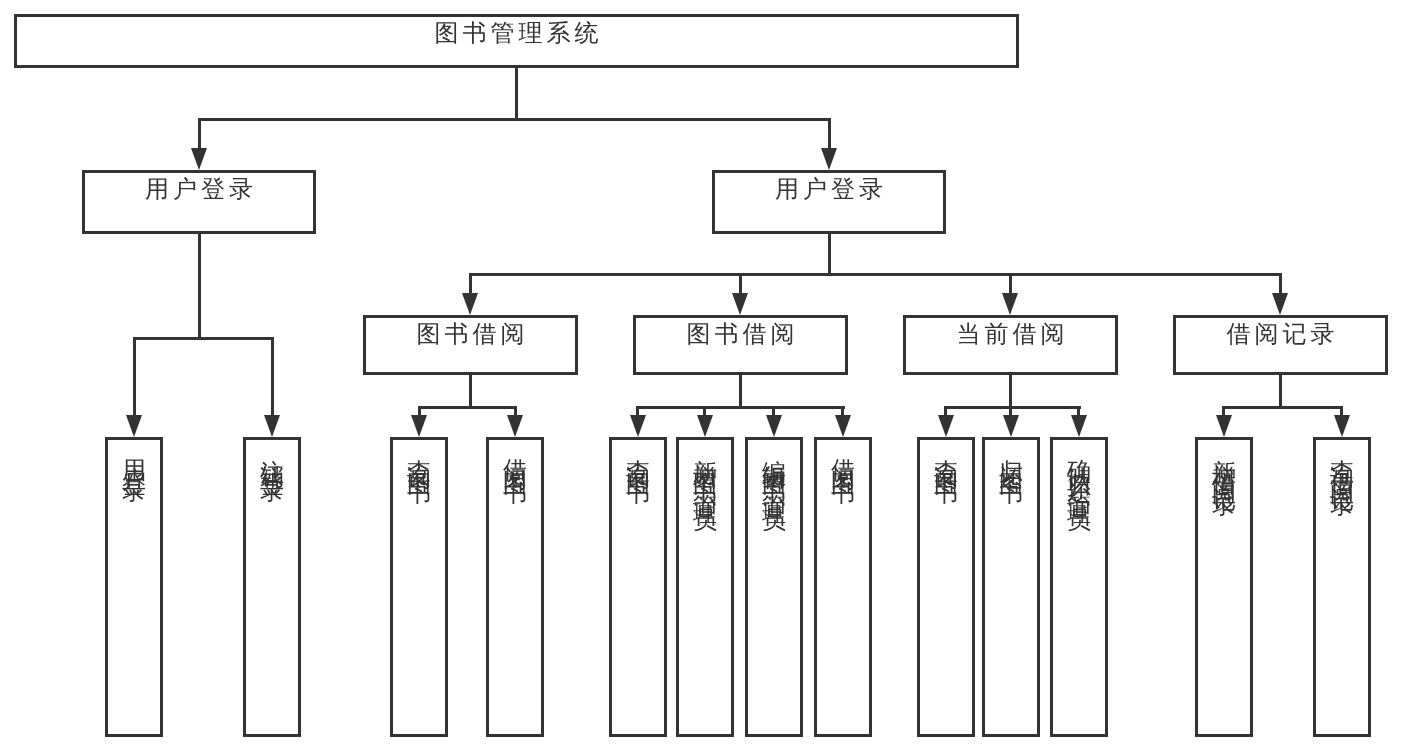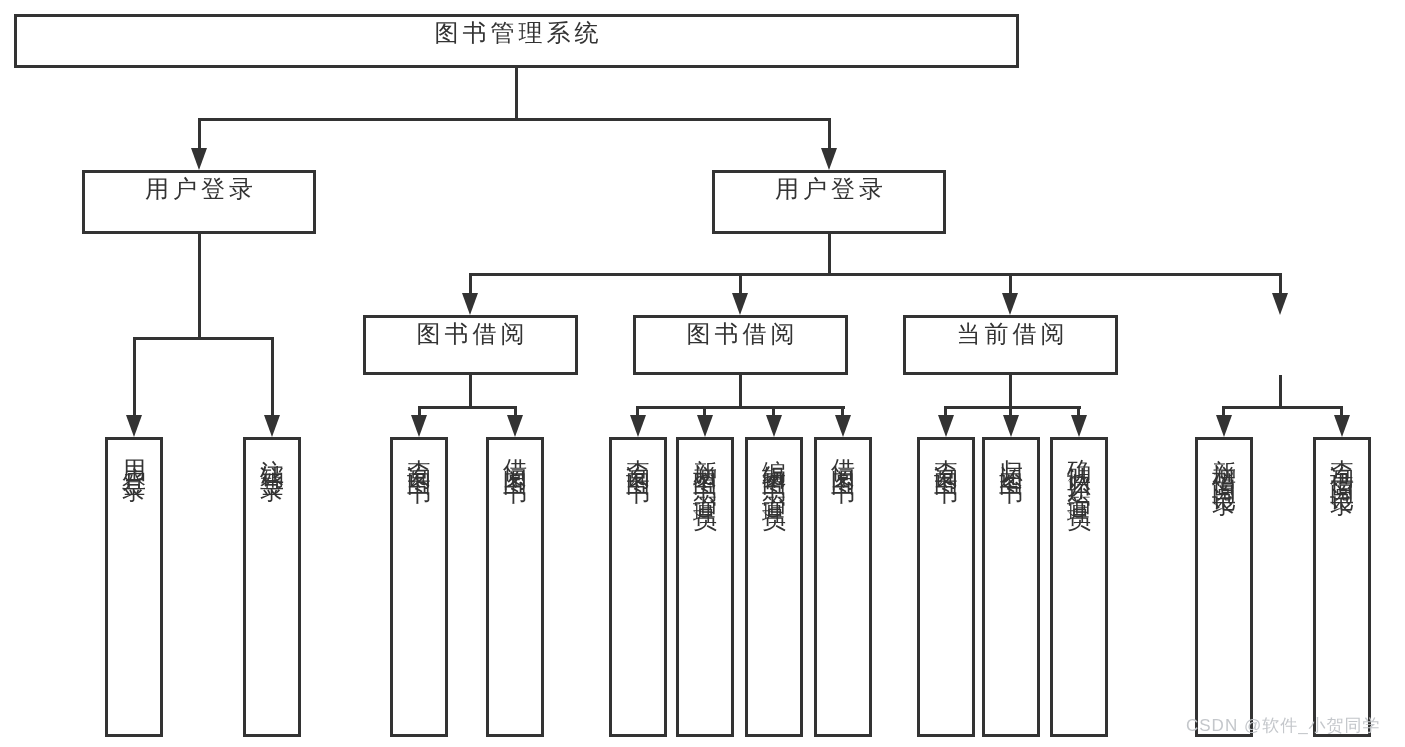--- a/index.html
+++ b/index.html
@@ -109,20 +109,23 @@
 
   <div class="box h" style="left:363px;top:315px;width:215px;height:60px">
     <span>图书借阅</span>
   </div>
   <div class="box h" style="left:903px;top:315px;width:215px;height:60px">
     <span>当前借阅</span>
   </div>
   <div class="box h" style="left:633px;top:315px;width:215px;height:60px">
     <span>图书借阅</span>
   </div>
+  <div class="box h" style="left:1173px;top:315px;width:215px;height:60px">
+    <span>借阅记录</span>
+  </div>
 
   <div class="box v" style="left:105px;top:437px;width:58px;height:300px">
     <span>用户登录</span>
   </div>
   <div class="box v" style="left:243px;top:437px;width:58px;height:300px">
     <span>注销登录</span>
   </div>
 
   <div class="box v" style="left:390px;top:437px;width:58px;height:300px">
     <span>查询图书</span>
@@ -154,15 +157,14 @@
     <span>确认归还（管理员）</span>
   </div>
 
   <div class="box v" style="left:1195px;top:437px;width:58px;height:300px">
     <span>新增借阅记录</span>
   </div>
   <div class="box v" style="left:1313px;top:437px;width:58px;height:300px">
     <span>查询借阅记录</span>
   </div>
 
-  <div class="watermark">CSDN @软件_小贺同学</div>
 
 </div>
 
 </body></html>

